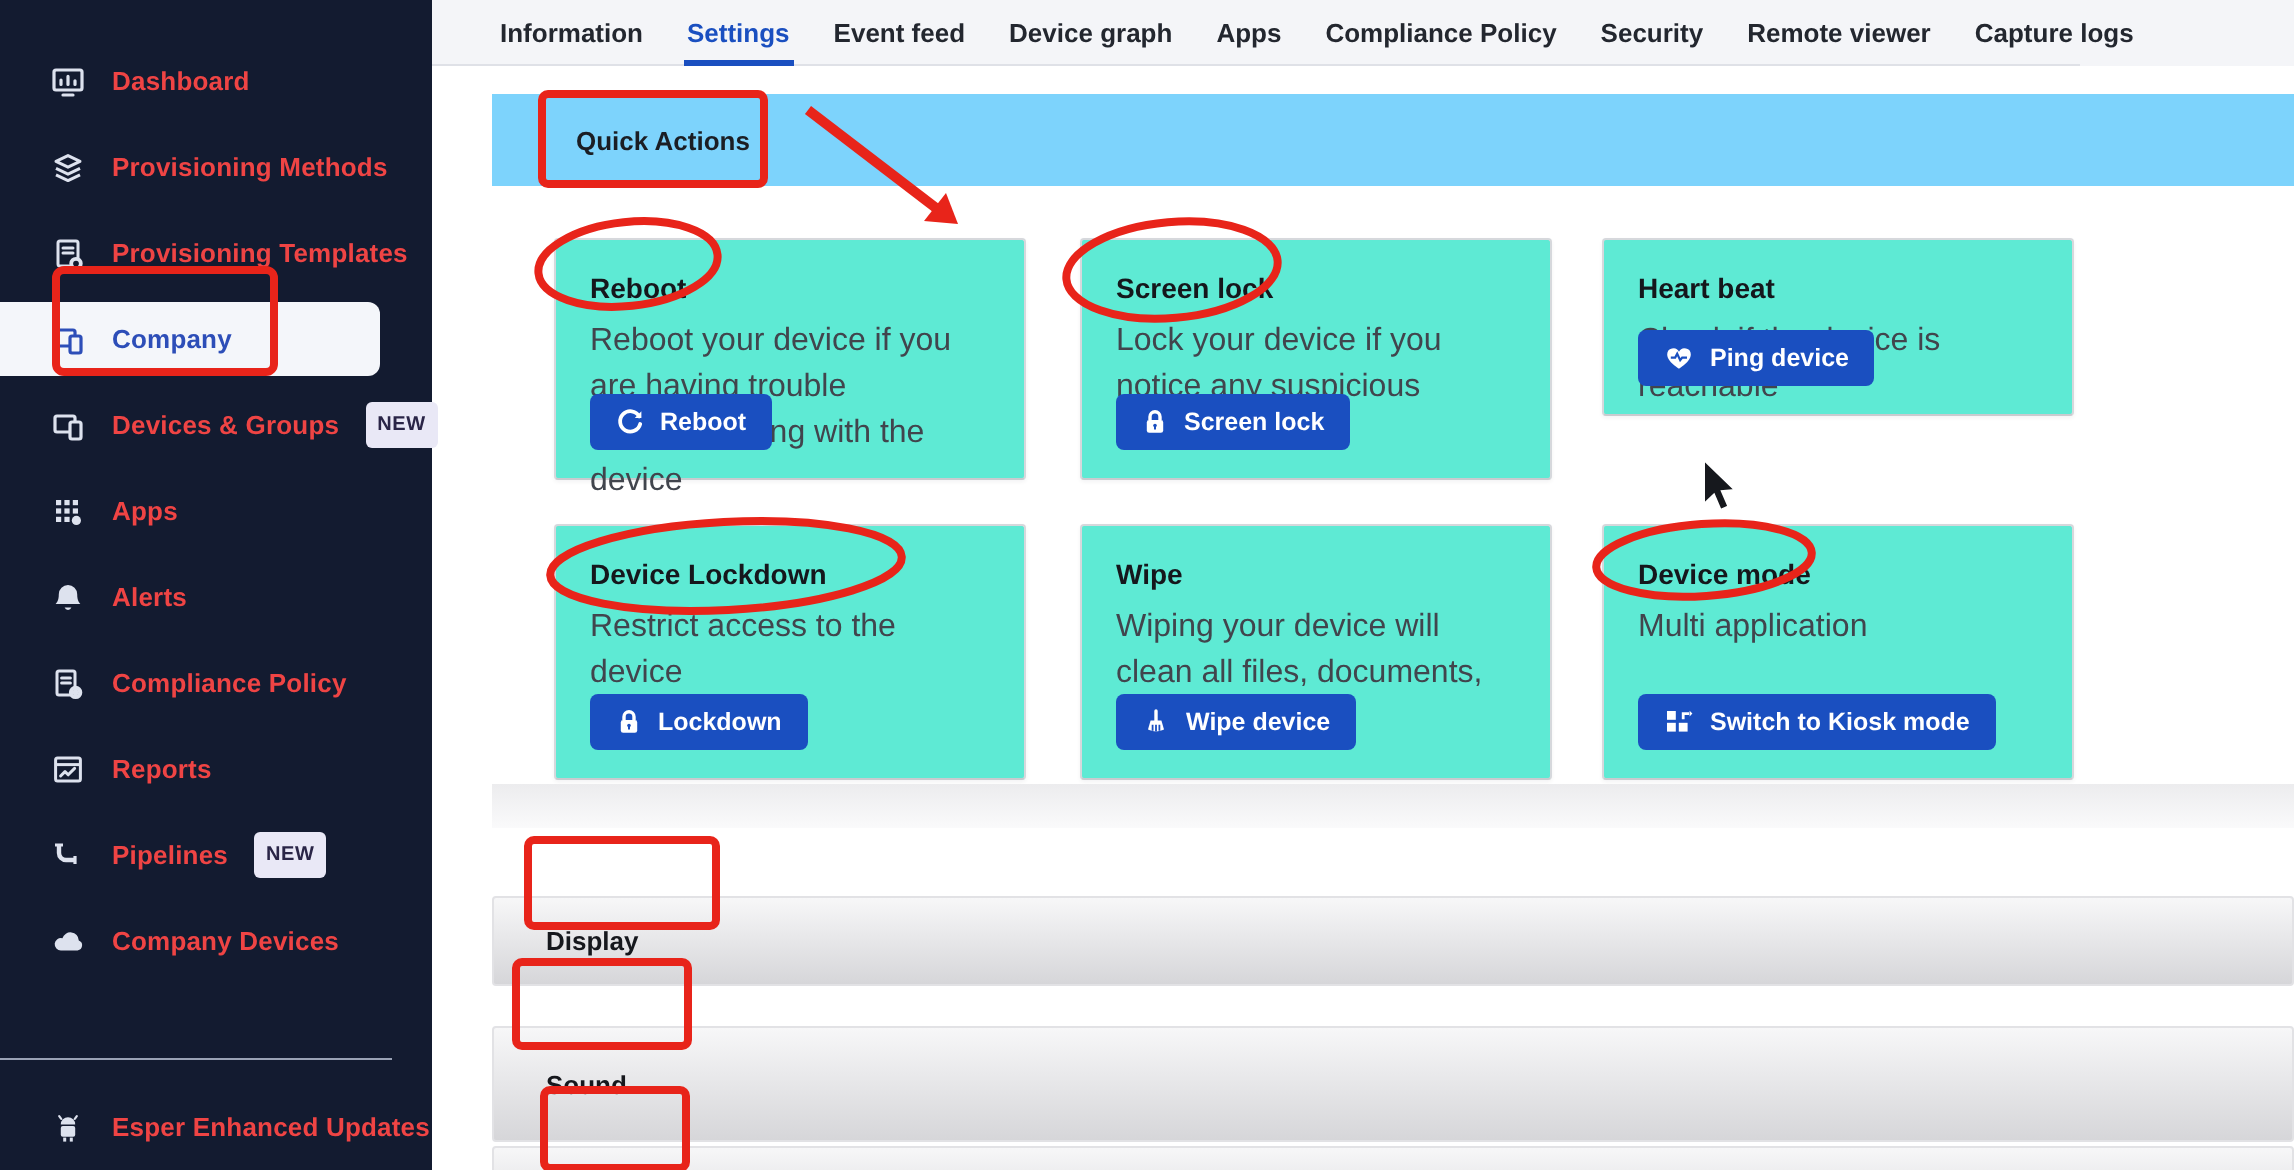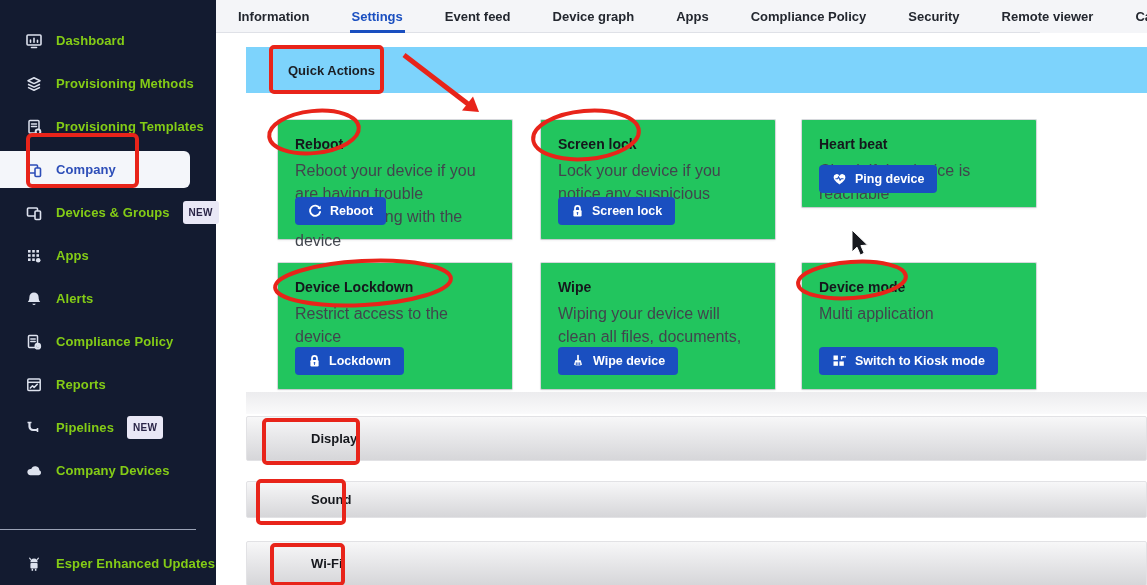--- a/index.html
+++ b/index.html
@@ -7,46 +7,46 @@
   body {
     position:relative; overflow:hidden; background:#ffffff;
     font-family:"Liberation Sans", sans-serif;
     --accent-blue:#1a4fc0; --sidebar-bg:#131b30; --annotation-red:#e8241a; --active-link:#2d4eb8;
   }
   
   .sidebar { position:absolute; left:0; top:0; width:216px; height:585px; background:var(--sidebar-bg,#131b30); z-index:1; }
   .sb-nav { padding-top:19px; }
   .sb-item { height:43px; display:flex; align-items:center; gap:13px; padding-left:24px; cursor:pointer; position:relative; }
   .sb-item .sb-icon { width:19px; height:19px; flex:0 0 19px; display:flex; align-items:center; justify-content:center; color:#dde2ee; }
-  .sb-item .sb-label { color:#84cc16; font-size:13px; font-weight:700; letter-spacing:.1px; white-space:nowrap; }
+  .sb-item .sb-label { color:#ef4444; font-size:13px; font-weight:700; letter-spacing:.1px; white-space:nowrap; }
   .sb-item.active::before { content:''; position:absolute; left:0; top:3px; width:190px; height:37px; background:#f4f6fa; border-radius:0 6px 6px 0; }
   .sb-item.active .sb-icon { color:#2d4eb8; z-index:1; }
   .sb-item.active .sb-label { color:var(--active-link,#2d4eb8); z-index:1; }
   .new-badge { background:#e9e8f6; color:#2a2547; font-size:10px; font-weight:700; padding:6px 6px; border-radius:3px; letter-spacing:.3px; }
   .sb-footer { position:absolute; left:0; bottom:0; width:100%; padding-bottom:0; }
   .sb-divider { height:1px; background:#9aa2b5; margin:0 20px 12px 0; }
   
   .main { position:absolute; left:216px; top:0; width:931px; height:585px; background:#ffffff; }
-  .tabbar { position:relative; height:33px; background:#f4f5f8; display:flex; align-items:stretch; padding-left:18px;gap:20px; }
+  .tabbar { position:relative; height:33px; background:#f4f5f8; display:flex; align-items:stretch; padding-left:30px; }
   .tabbar::after { content:''; position:absolute; left:0; bottom:0; width:824px; height:1px; background:#dfe1e7; }
   .tab { position:relative; line-height:33px; font-size:13px; font-weight:600; color:#23272f; margin-right:14px; padding:0 4px; cursor:pointer; white-space:nowrap; }
   .tab.active { color:var(--accent-blue,#1a4fc0); }
   .tab.active::after { content:''; position:absolute; left:2px; right:2px; bottom:0; height:3px; background:var(--accent-blue,#1a4fc0); z-index:1; }
   .gap-strip { height:14px; background:#fff; }
   .qa-bar { margin-left:30px; width:901px; height:46px; background:#7dd3fc; display:flex; align-items:center; padding-left:42px; cursor:pointer; }
   .qa-title { font-size:13px; font-weight:700; color:#1b1e24; }
   
-  .card { position:absolute; width:236px; background:#22c55e; border:1px solid #d6d8dc; border-bottom-color:#c9cbcf; border-radius:2px; box-shadow:0 1px 2px rgba(20,24,40,.05); padding:16px 17px; }
+  .card { position:absolute; width:236px; background:#5eead4; border:1px solid #d6d8dc; border-bottom-color:#c9cbcf; border-radius:2px; box-shadow:0 1px 2px rgba(20,24,40,.05); padding:16px 17px; }
   .card-title { font-size:14px; font-weight:700; color:#15171c; margin-bottom:7px; }
   .card-desc { font-size:16px; color:#41454d; line-height:1.45; }
   .btn { position:absolute; left:17px; bottom:14px; height:28px; display:inline-flex; align-items:center; gap:8px; background:var(--accent-blue,#1a4fc0); color:#fff; border:none; border-radius:4px; padding:0 13px; font-family:inherit; font-size:12.5px; font-weight:700; cursor:pointer; }
   .btn .btn-icon { display:flex; align-items:center; }
   
   .fade-strip { position:absolute; left:30px; top:392px; width:901px; height:22px; background:linear-gradient(180deg,#ececee 0%,#fafafb 100%); }
-  .section-bar { position:absolute; left:30px; width:901px; background:linear-gradient(180deg,#f7f7f8 0%,#e8e8ea 45%,#d6d6d9 100%); border:1px solid #e2e2e5; border-radius:2px; display:flex; align-items:center; padding-left:64px; cursor:pointer; }
+  .section-bar { position:absolute; left:30px; width:901px; background:linear-gradient(180deg,#f7f7f8 0%,#e8e8ea 45%,#d6d6d9 100%); border:1px solid #e2e2e5; border-radius:2px; display:flex; align-items:center; padding-left:26px; cursor:pointer;margin-top:32px; }
   .section-label { font-size:13px; font-weight:700; color:#16181d; }
   
   .annotations, .cursor-layer { position:absolute; left:0; top:0; width:1147px; height:585px; pointer-events:none; z-index:5; }
 </style>
 </head>
 <body style="--accent-blue: #1a4fc0; --sidebar-bg: #131b30; --active-link: #2d4eb8; --annotation-red: #e8241a;">
 
 <div>
 
   <aside class="sidebar">
@@ -308,21 +308,21 @@
         </span>
         <span>Switch to Kiosk mode</span>
       </button>
     </div>
 
     <div class="fade-strip"></div>
 
     <div class="section-bar" style="top:416px; height:45px;">
       <span class="section-label">Display</span>
     </div>
-    <div class="section-bar" style="top:481px; height:37px;">
+    <div class="section-bar" style="top:481px; height:58px;">
       <span class="section-label">Sound</span>
     </div>
     <div class="section-bar" style="top:541px; height:45px;">
       <span class="section-label">Wi-Fi</span>
     </div>
 
   </main>
 
   <svg class="annotations" viewBox="0 0 1147 585">
     <g stroke="#e8241a" stroke-width="4" fill="none">

